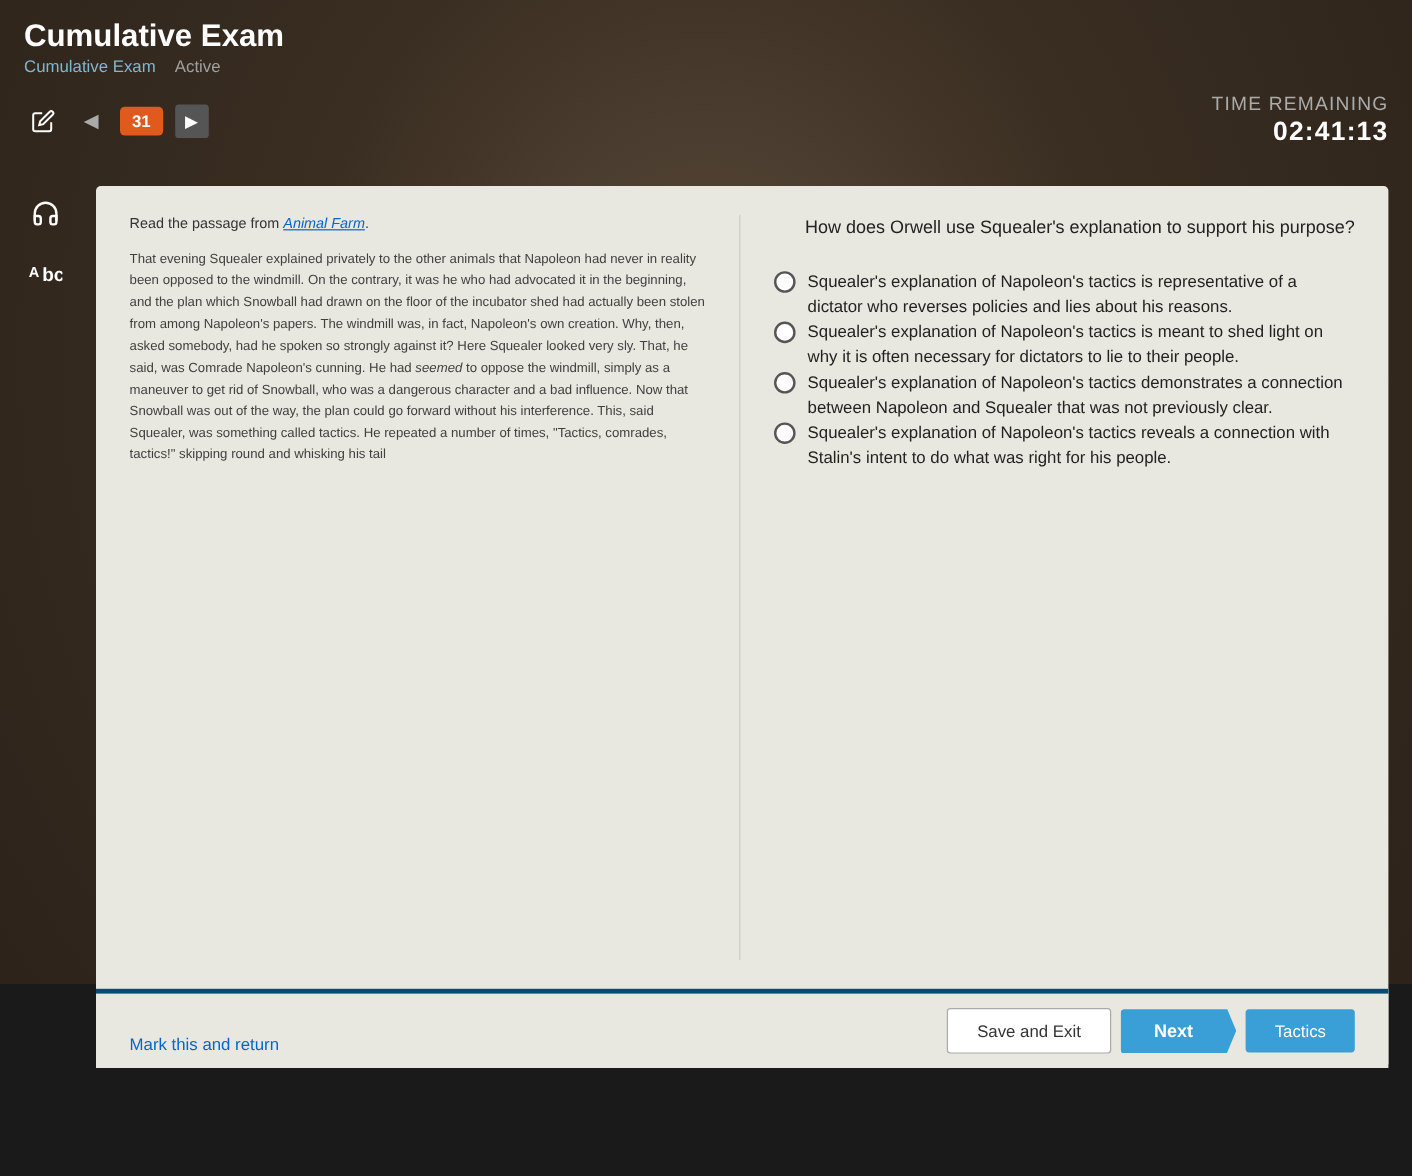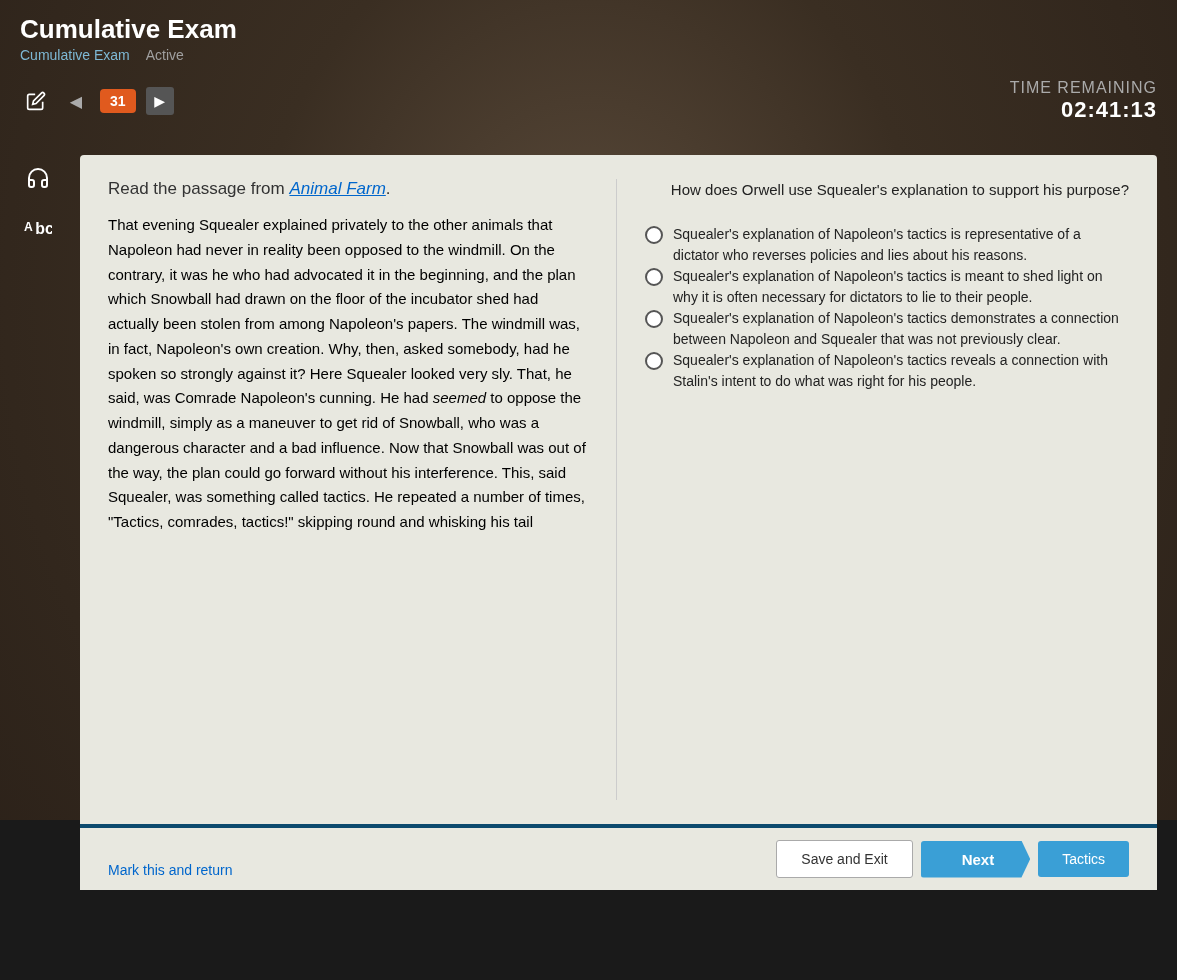--- a/index.html
+++ b/index.html
@@ -183,34 +183,34 @@
       overflow-y: auto;
     }
 
     .right-panel {
       flex: 1;
       padding-left: 28px;
       overflow-y: auto;
     }
 
     .passage-intro {
-      font-size: 17px;
+      font-size: 12px;
       color: #333;
       margin-bottom: 14px;
     }
 
     .passage-intro a {
       color: #0066cc;
       text-decoration: underline;
       font-style: italic;
     }
 
     .passage-text {
-      font-size: 15px;
-      color: #000000;
+      font-size: 11px;
+      color: #404040;
       line-height: 1.65;
     }
 
     .passage-text em {
       font-style: italic;
     }
 
     .question-text {
       font-size: 15px;
       color: #222;
@@ -275,21 +275,21 @@
       padding: 10px 24px;
       background: white;
       border: 1px solid #aaa;
       color: #333;
       font-size: 14px;
       cursor: pointer;
       border-radius: 3px;
     }
 
     .btn-next {
-      padding: 10px 41px;
+      padding: 10px 28px;
       background: #3a9fd6;
       border: none;
       color: white;
       font-size: 15px;
       font-weight: bold;
       cursor: pointer;
       border-radius: 3px;
       position: relative;
       clip-path: polygon(0 0, 92% 0, 100% 50%, 92% 100%, 0 100%);
       padding-right: 36px;

